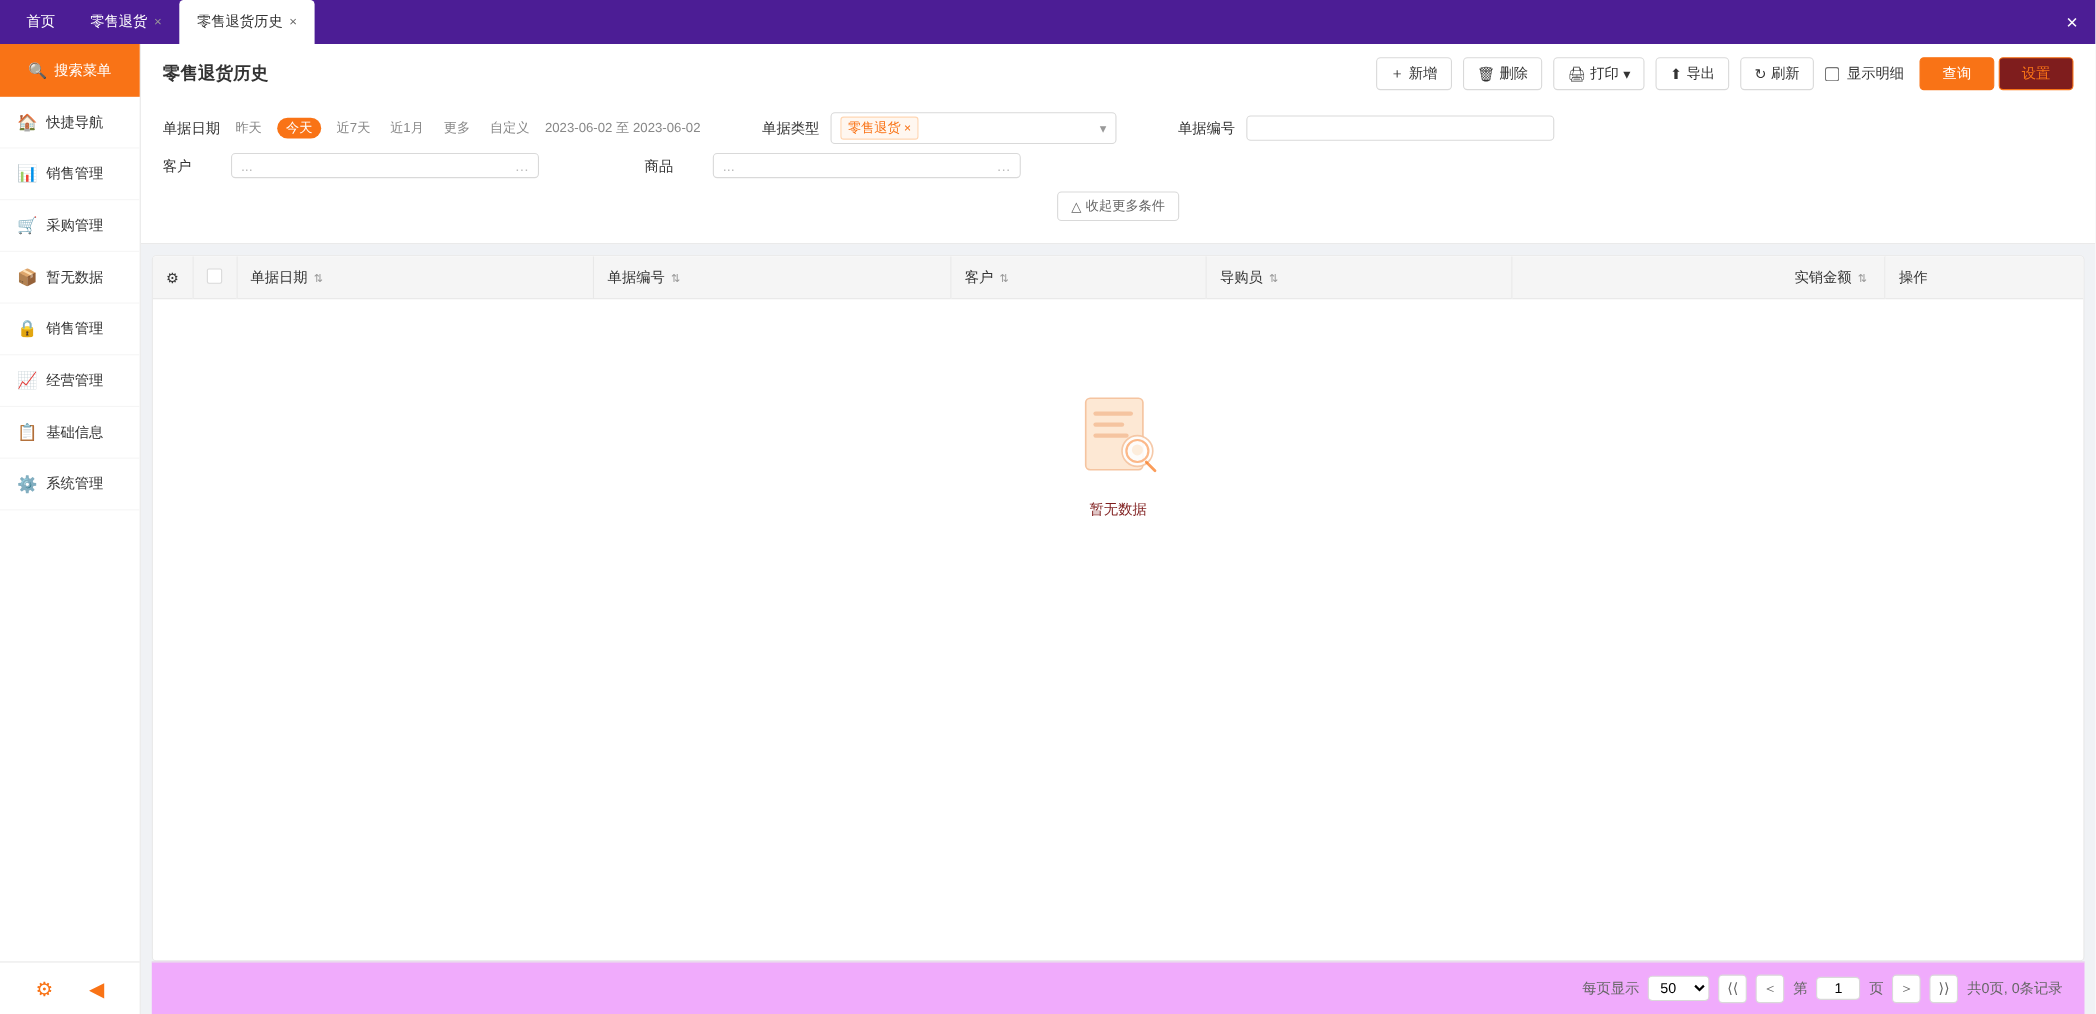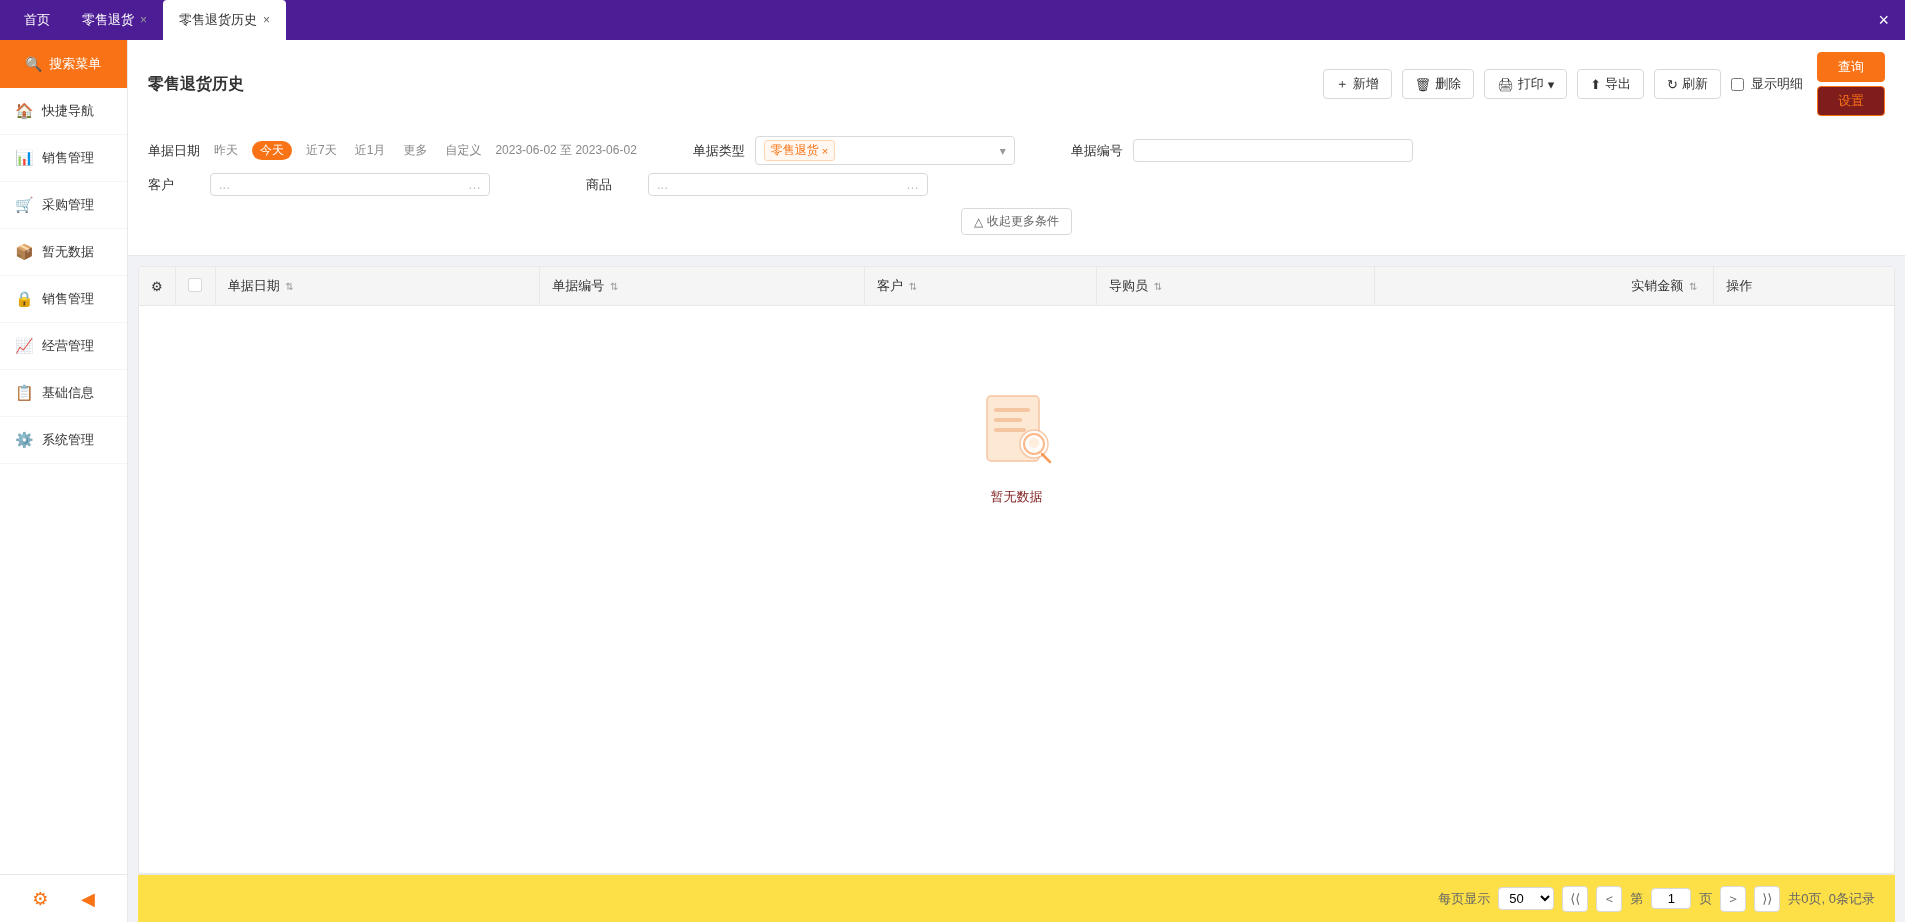--- a/index.html
+++ b/index.html
@@ -314,21 +314,21 @@
       margin-bottom: 12px;
     }
     .empty-text {
       font-size: 13px;
       color: #7f1d1d;
     }
 
     
     .pagination-bar {
       height: 48px;
-      background: #fde047;
+      background: #f0abfc;
       border-top: 1px solid #e8e8e8;
       display: flex;
       align-items: center;
       justify-content: flex-end;
       padding: 0 20px;
       gap: 8px;
       font-size: 13px;
       color: #666;
       margin: 0 10px;
     }
@@ -469,21 +469,21 @@
             <span>导出</span>
           </button>
           <button class="toolbar-btn">
             <span>↻</span>
             <span>刷新</span>
           </button>
           <label class="show-detail-label">
             <input type="checkbox" style="margin-right: 3px;">
             <span>显示明细</span>
           </label>
-          <div style="display:flex; flex-direction:column; gap:4px; margin-left:4px;border-radius:18px;">
+          <div style="display:flex; flex-direction:row; gap:4px; margin-left:4px;border-radius:18px;">
             <button class="btn-query">查询</button>
             <button class="btn-setting">设置</button>
           </div>
         </div>
       </div>
 
       <div class="filter-area">
         <div class="filter-row">
 
           <div class="filter-item">

